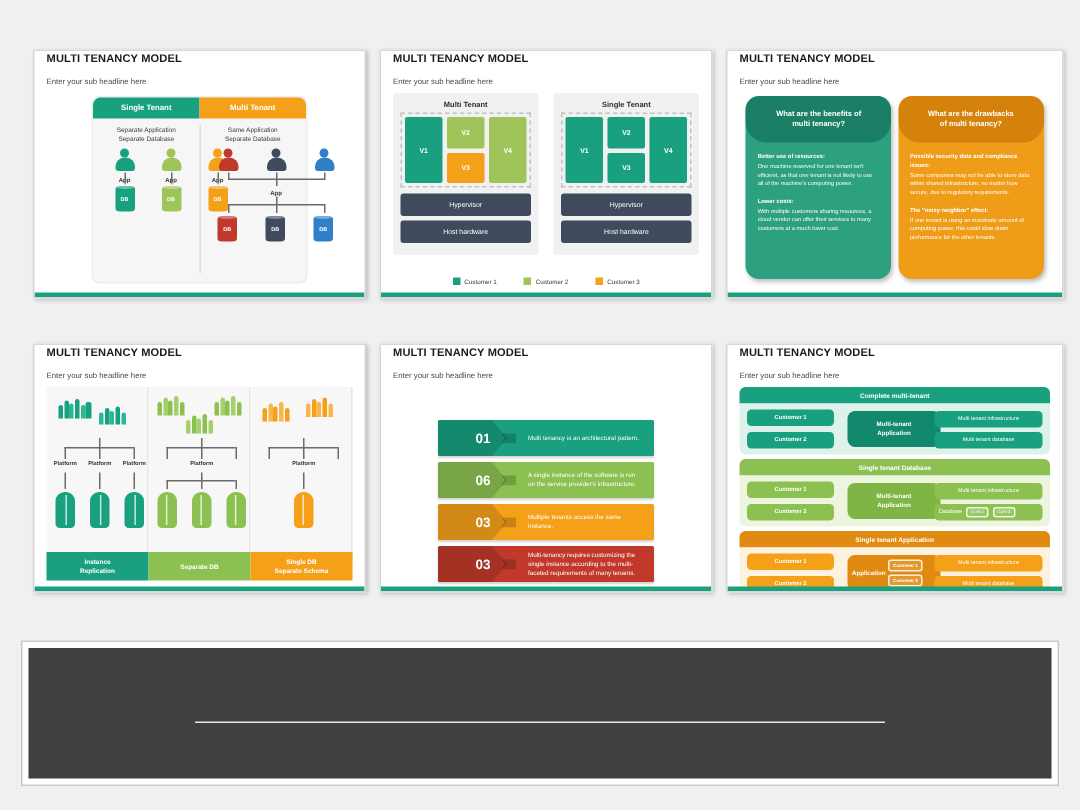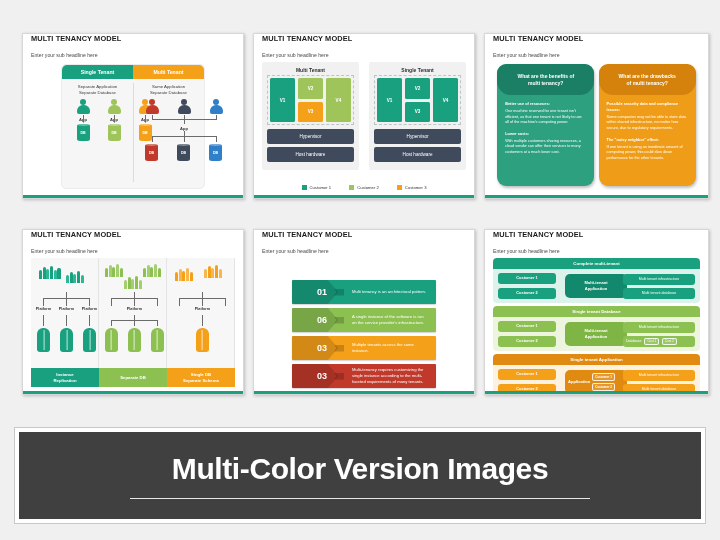--- a/index.html
+++ b/index.html
@@ -586,16 +586,15 @@
         </div>
       </div>
     </div>
     <div class="slide-accent"></div>
   </div>
 
 </div>
 
 <div class="banner">
   <div class="banner-in">
-    <div class="banner-title">Multi-Color Version Images</div>
     <div class="banner-rule"></div>
   </div>
 </div>
 
 </body></html>

